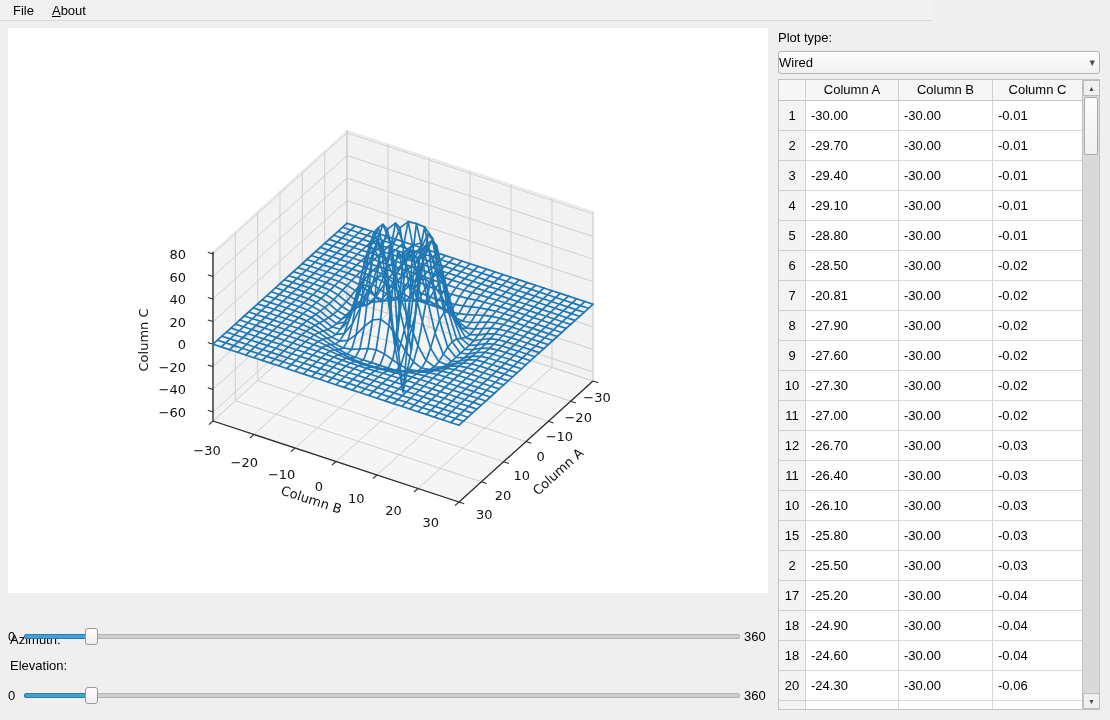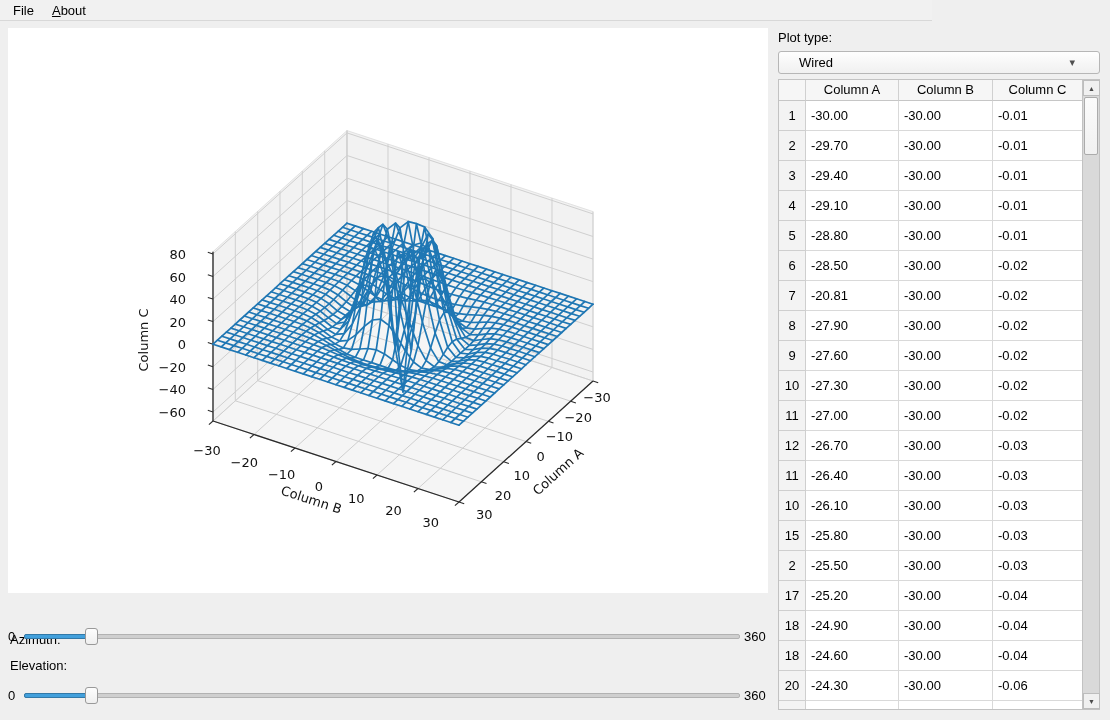--- a/index.html
+++ b/index.html
@@ -23,21 +23,21 @@
   #az-row{top:627px}
   #el-row{top:686px}
   .smin{width:12px;text-align:left}
   .smax{width:30px;text-align:left}
   .groove{flex:1;height:5px;position:relative;background:#cfcfcf;border:1px solid #b2b2b2;border-radius:2px;margin:0 4px}
   .groove .fill{position:absolute;left:-1px;top:-1px;height:5px;background:#42a0dc;border:1px solid #3279a8;border-radius:2px}
   .groove .thumb{position:absolute;top:-7px;width:13px;height:17px;background:linear-gradient(#fdfdfd,#efefef);border:1px solid #999;border-radius:3px}
 
   
   #plot-type-label{position:absolute;left:778px;top:30px}
-  .combobox{position:absolute;left:778px;top:51px;width:322px;height:23px;background:linear-gradient(#fefefe,#f0f0f0);border:1px solid #b6b6b6;border-radius:3px;display:flex;align-items:center;padding:0 20px}
+  .combobox{position:absolute;left:778px;top:51px;width:322px;height:23px;background:linear-gradient(#fefefe,#f0f0f0);border:1px solid #b6b6b6;border-radius:3px;display:flex;align-items:center;padding:0 0}
   .combobox .cb-value{flex:1}
   .combobox .cb-arrow{color:#4f4f4f;font-size:11px;line-height:11px;margin-right:4px}
 
   
   .table{position:absolute;left:778px;top:79px;width:322px;height:631px;background:#fff;border:1px solid #c2c2c2;overflow:hidden}
   .thead{display:flex;height:21px}
   .th{background:#f6f6f6;border-right:1px solid #d0d0d0;border-bottom:1px solid #c6c6c6;text-align:center;line-height:20px;overflow:hidden}
   .tr{display:flex;height:30px}
   .tr.partial{height:9px;overflow:hidden}
   .td{border-right:1px solid #d9d9d9;border-bottom:1px solid #d9d9d9;line-height:29px;padding-left:5px;overflow:hidden;white-space:nowrap}

